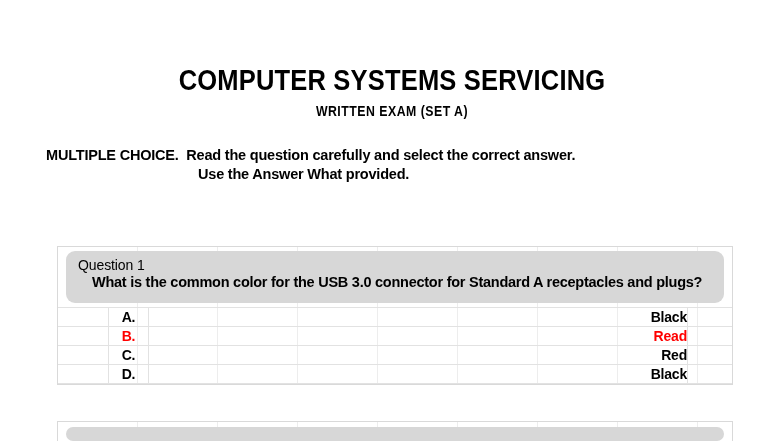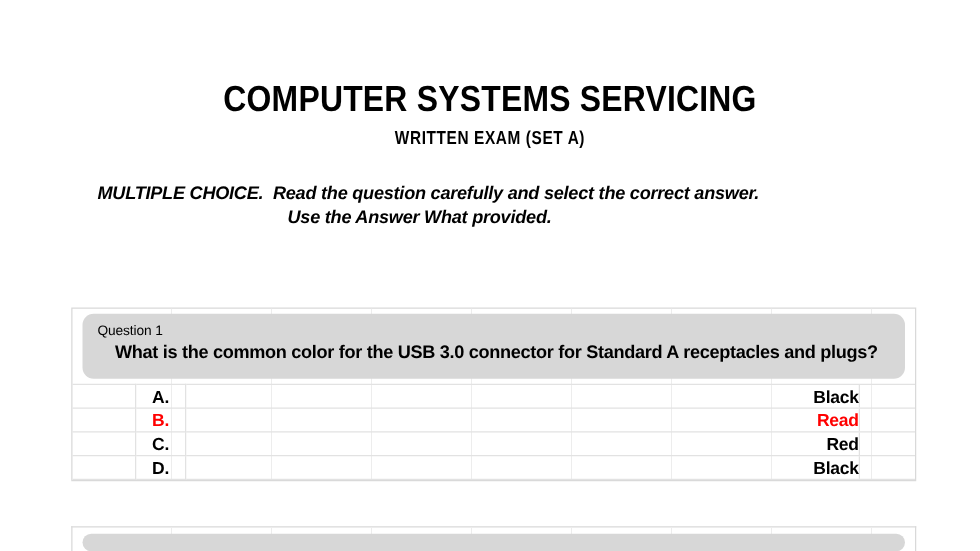--- a/index.html
+++ b/index.html
@@ -39,26 +39,25 @@
     margin-top: 6px;
     letter-spacing: 0.6px;
     transform: scaleX(0.82);
     transform-origin: center;
     white-space: nowrap;
   }
 
   
   .instructions {
     margin-top: 26px;
-    padding-left: 78px;
+    padding-left: 46px;
     font-size: 14.5px;
     line-height: 19px;
     font-weight: bold;
     letter-spacing: -0.2px;
-    font-style: italic;
   }
   .instructions .line2 {
     padding-left: 152px;
   }
   .ins-label { font-weight: bold; }
   .ins-text  { font-weight: bold; }
 
   
   .sheet {
     position: absolute;
@@ -86,21 +85,21 @@
 
   .question-banner {
     position: relative;
     margin: 4px 8px 0 8px;
     background: #d7d7d7;
     border-radius: 9px;
     padding: 7px 12px 12px 12px;
     z-index: 2;
   }
   .question-label {
-    font-size: 11px;
+    font-size: 14px;
     line-height: 15px;
     font-weight: normal;
     letter-spacing: -0.1px;
   }
   .question-text {
     margin-top: 0;
     margin-left: 14px;
     font-size: 14.5px;
     line-height: 18px;
     font-weight: bold;

